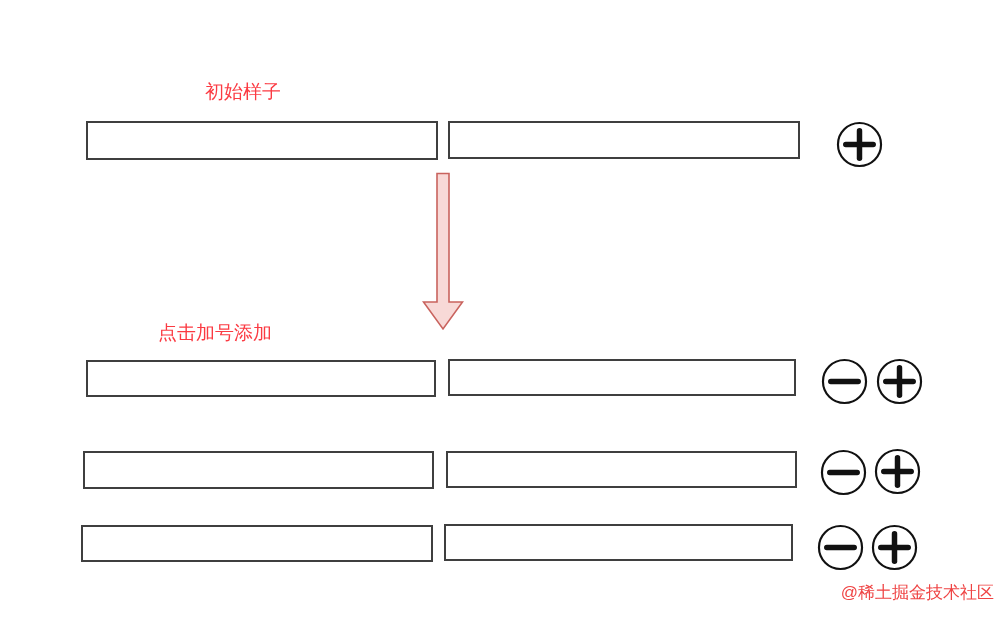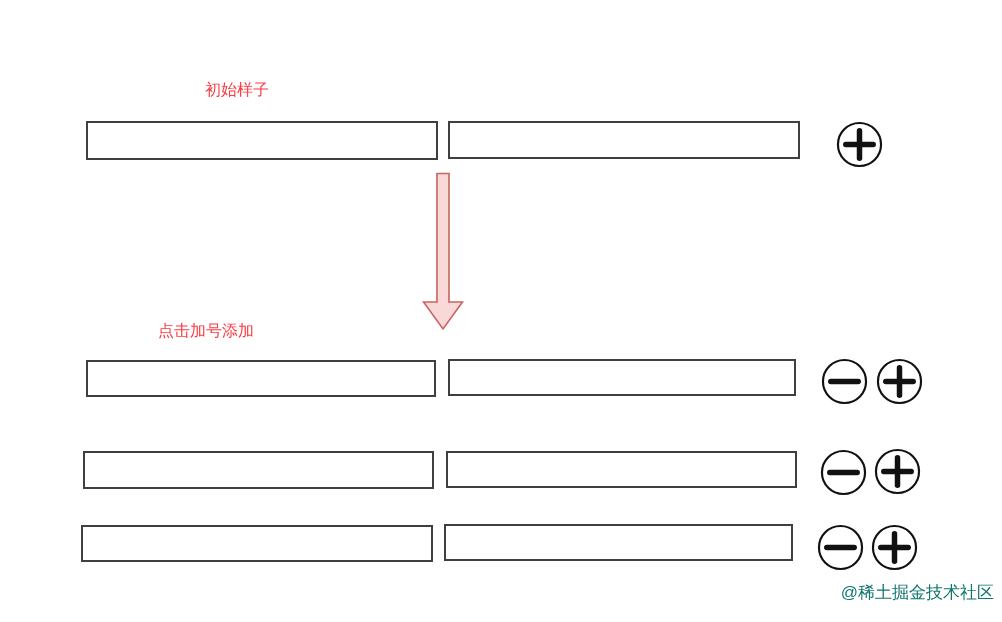--- a/index.html
+++ b/index.html
@@ -8,21 +8,21 @@
   .canvas {
     position: relative;
     width: 1002px;
     height: 622px;
     background: #ffffff;
     overflow: hidden;
   }
   .annotation {
     position: absolute;
     color: #fb3a42;
-    font-size: 16px;
+    font-size: 19px;
     line-height: 1;
     white-space: nowrap;
   }
   .field-box {
     position: absolute;
     background: #ffffff;
     border: 2px solid #3f3f3f;
   }
   .circle-btn {
     position: absolute;
@@ -32,21 +32,21 @@
     background: transparent;
     border: none;
     padding: 0;
   }
   .circle-btn svg { display: block; width: 100%; height: 100%; }
   .arrow-wrap { position: absolute; }
   .watermark {
     position: absolute;
     right: 8px;
     top: 581px;
-    color: #0f766e;
+    color: #ef4444;
     font-size: 17px;
     white-space: nowrap;
   }
 </style>
 </head>
 <body>
 
 <div class="canvas">
 
   <div class="annotation" style="left:205px; top:82px;">初始样子</div>

